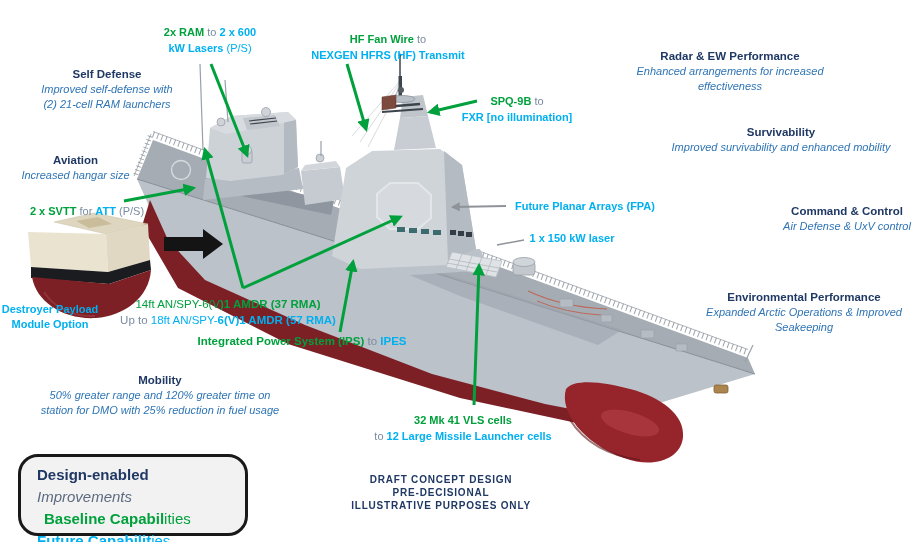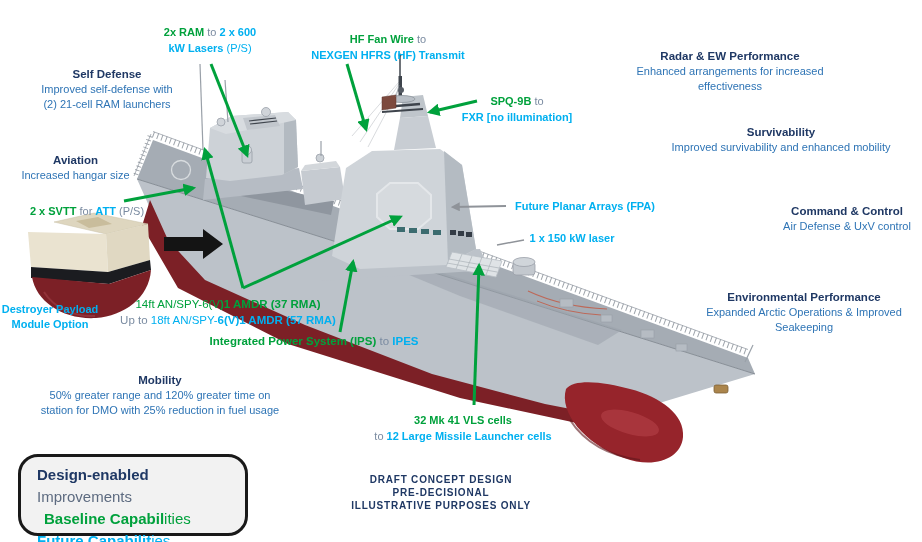--- a/index.html
+++ b/index.html
@@ -1,35 +1,35 @@
 <!DOCTYPE html>
 <html><head>
 <meta charset="utf-8">
 <style>
   html,body{margin:0;padding:0;background:#fff;}
   .canvas{position:relative;width:922px;height:542px;background:#ffffff;overflow:hidden;
           font-family:"Liberation Sans",sans-serif;}
   .layer{position:absolute;left:0;top:0;}
   .lbl{position:absolute;text-align:center;line-height:15px;font-size:11px;}
   .lbl .ttl{font-weight:bold;color:#1f3864;font-size:11.5px;}
-  .sub{color:#2e74b5;font-weight:500;}
+  .sub{font-style:italic;color:#2e74b5;font-weight:500;}
   .g{color:#00a13c;font-weight:bold;}
   .gr{color:#00a13c;font-weight:normal;}
   .c{color:#00b0f0;font-weight:bold;}
   .cr{color:#00b0f0;font-weight:normal;}
   .mut{color:#7a8ba1;font-weight:normal;}
   .callout{font-weight:bold;}
   #lbl-amdr{font-size:11.5px;line-height:16px;}
   #lbl-ips{font-size:11.5px;}
   #lbl-disclaimer{color:#1f3864;font-weight:bold;font-size:10px;letter-spacing:.8px;line-height:13px;}
   .legend-box{position:absolute;left:18px;top:454px;width:230px;height:82px;box-sizing:border-box;
       background:#f2f2f2;border:3px solid #191919;border-radius:20px;padding:7px 0 0 16px;
       font-size:15px;line-height:22px;text-align:left;}
   .legend-design-b{color:#1f3864;font-weight:bold;}
-  .legend-design-r{color:#5d6b80;}
+  .legend-design-r{color:#5d6b80;font-style:italic;}
   .legend-green-b{color:#00a13c;font-weight:bold;margin-left:7px;}
   .legend-green-r{color:#00a13c;}
   .legend-cyan-b{color:#00b0f0;font-weight:bold;}
   .legend-cyan-r{color:#00b0f0;}
 </style>
 </head>
 <body>
 
 <div class="canvas">
 
@@ -225,21 +225,21 @@
   <div class="lbl callout" id="lbl-amdr" style="left:98px;top:296px;width:260px;">
     <span class="gr">14ft AN/SPY-6(V</span><span class="g">)1 AMDR (37 RMA)</span><br>
     <span class="mut">Up to </span><span class="cr">18ft AN/SPY-</span><span class="c">6(V)1 AMDR (57 RMA)</span>
   </div>
 
   <div class="lbl callout" id="lbl-payload" style="left:0px;top:302px;width:100px;">
     <span class="c">Destroyer Payload</span><br>
     <span class="c">Module Option</span>
   </div>
 
-  <div class="lbl callout" id="lbl-ips" style="left:198px;top:334px;width:232px;">
+  <div class="lbl callout" id="lbl-ips" style="left:186px;top:334px;width:232px;">
     <span class="g">Integrated Power System (IPS)</span><span class="mut"> to </span><span class="c">IPES</span>
   </div>
 
   <div class="lbl" id="lbl-mobility" style="left:10px;top:373px;width:300px;">
     <span class="ttl">Mobility</span><br>
     <span class="sub">50% greater range and 120% greater time on</span><br>
     <span class="sub">station for DMO with 25% reduction in fuel usage</span>
   </div>
 
   <div class="lbl callout" id="lbl-vls" style="left:346px;top:412px;width:234px;line-height:16px;">

